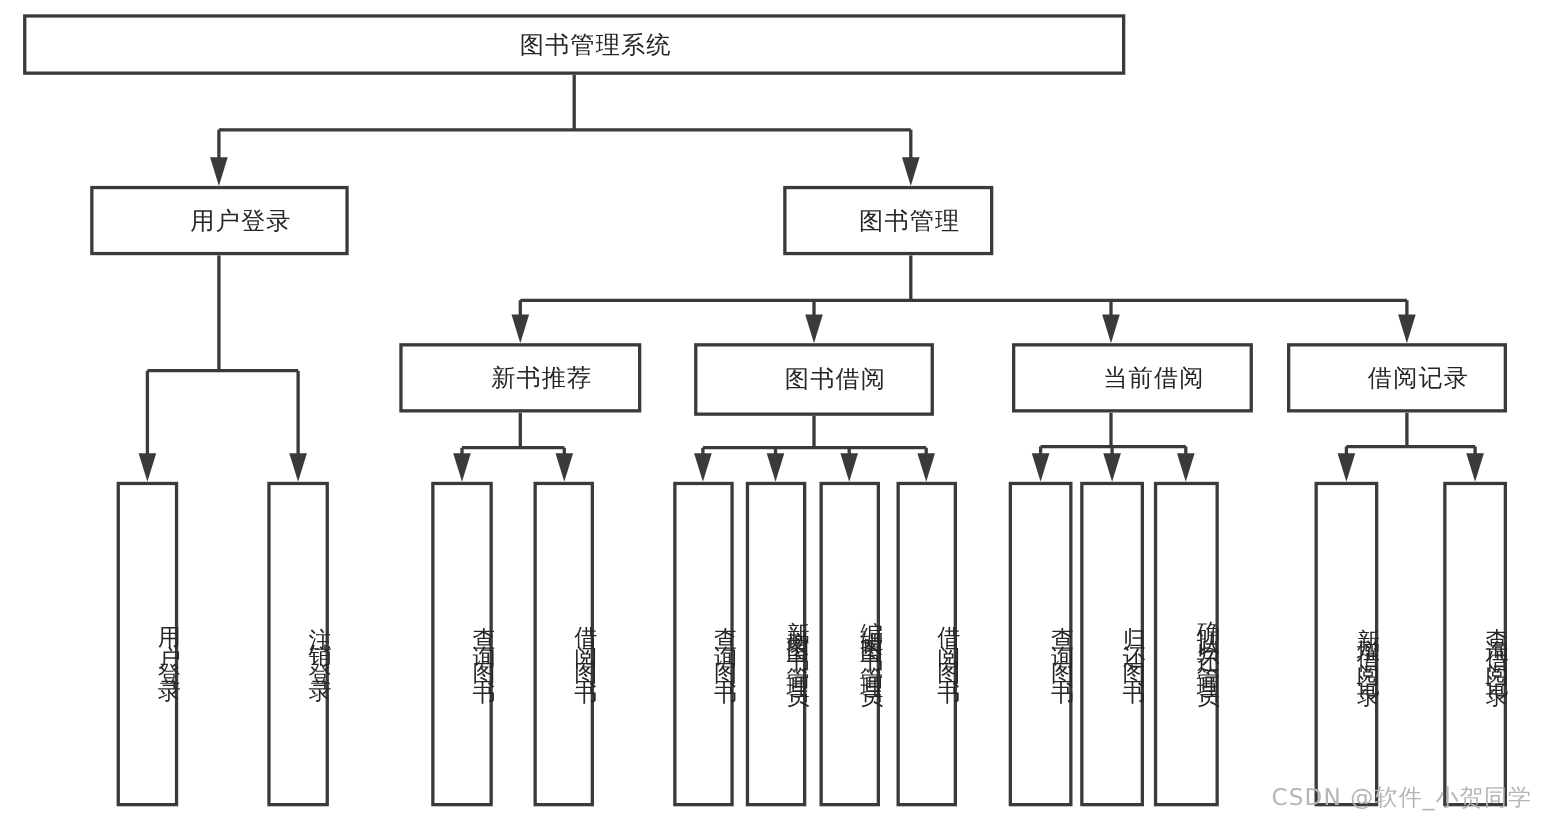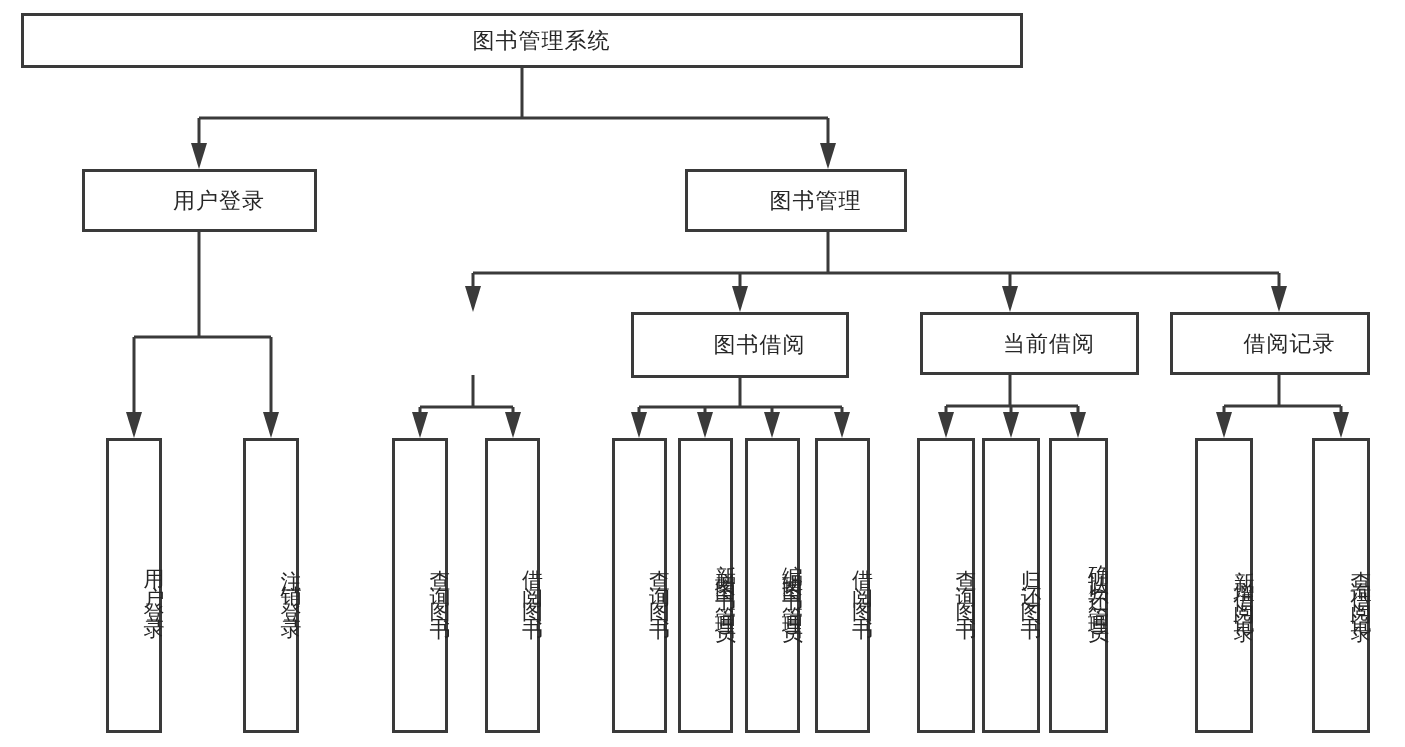--- a/index.html
+++ b/index.html
@@ -101,24 +101,27 @@
     </g>
   </svg>
 
   <div class="node h" style="left:21px;top:13px;width:1002px;height:55px">
     <span>图书管理系统</span>
   </div>
 
   <div class="node h" style="left:82px;top:169px;width:235px;height:63px">
     <span>用户登录</span>
   </div>
-  <div class="node h" style="left:685px;top:169px;width:222px;height:63px">
+  <div class="node h" style="left:712px;top:169px;width:191px;height:63px">
     <span>图书管理</span>
   </div>
 
+  <div class="node h" style="left:363px;top:312px;width:220px;height:63px">
+    <span>新书推荐</span>
+  </div>
   <div class="node h" style="left:631px;top:312px;width:218px;height:66px">
     <span>图书借阅</span>
   </div>
   <div class="node h" style="left:920px;top:312px;width:219px;height:63px">
     <span>当前借阅</span>
   </div>
   <div class="node h" style="left:1170px;top:312px;width:200px;height:63px">
     <span>借阅记录</span>
   </div>
 
@@ -159,14 +162,15 @@
     <span>确认归还（管理员）</span>
   </div>
 
   <div class="node v ls6" style="left:1195px;width:58px">
     <span>新增借阅记录</span>
   </div>
   <div class="node v ls6" style="left:1312px;width:58px">
     <span>查询借阅记录</span>
   </div>
 
+  <div class="watermark">CSDN @软件_小贺同学</div>
 
 </div>
 
 </body></html>

